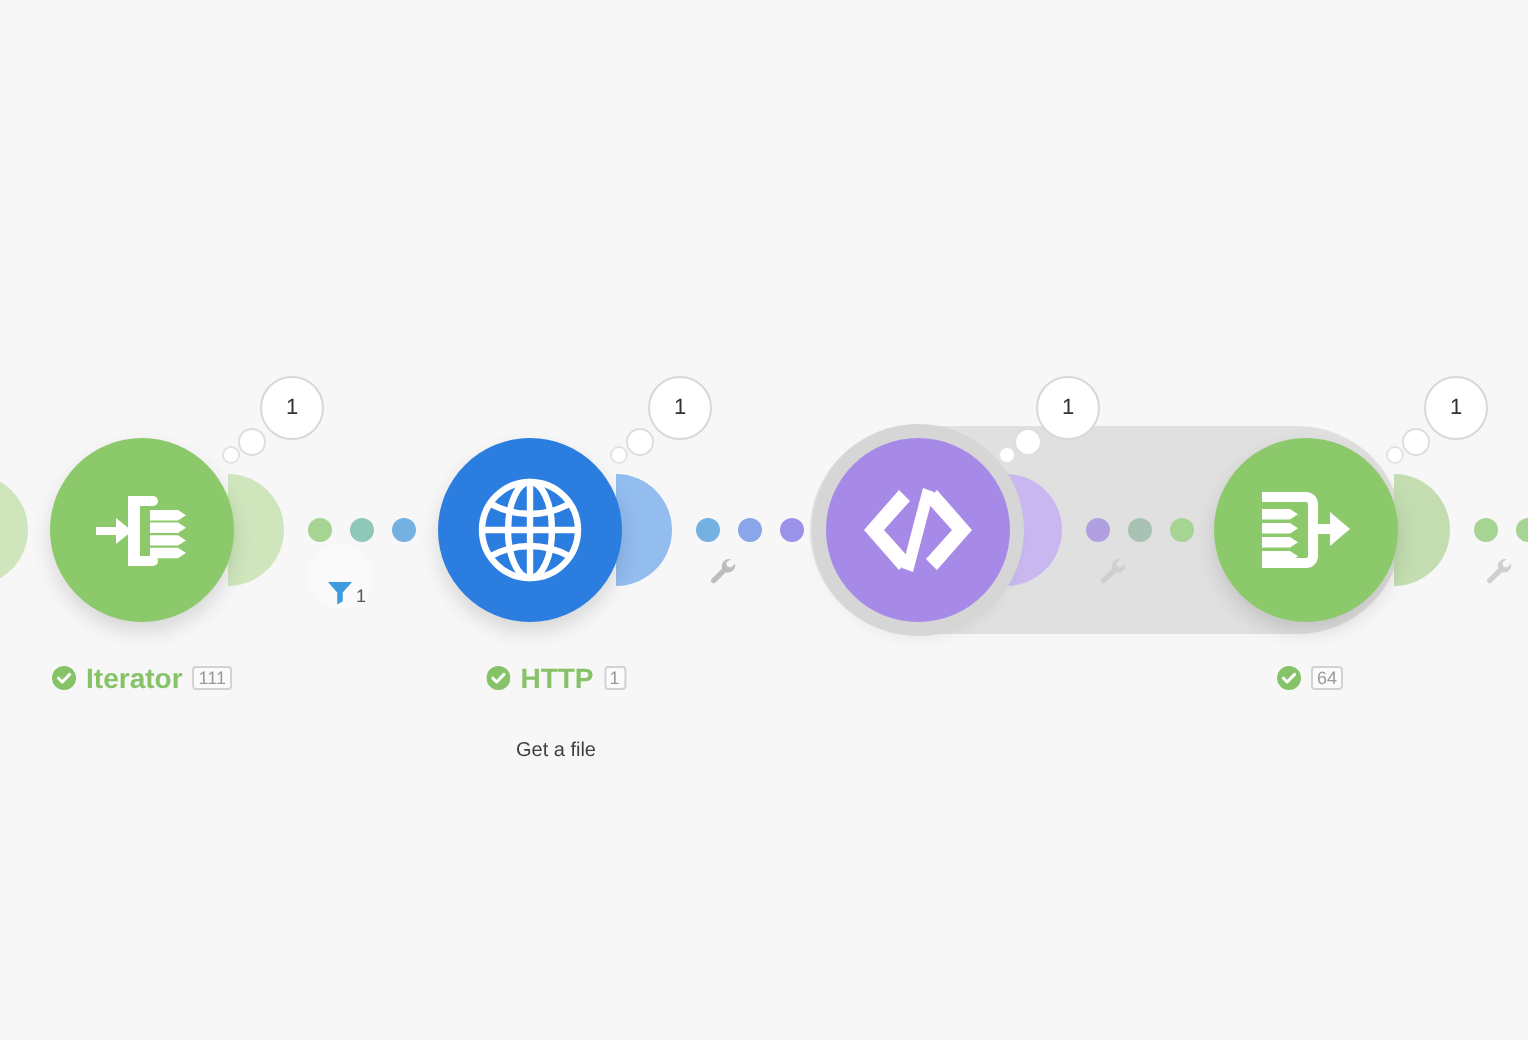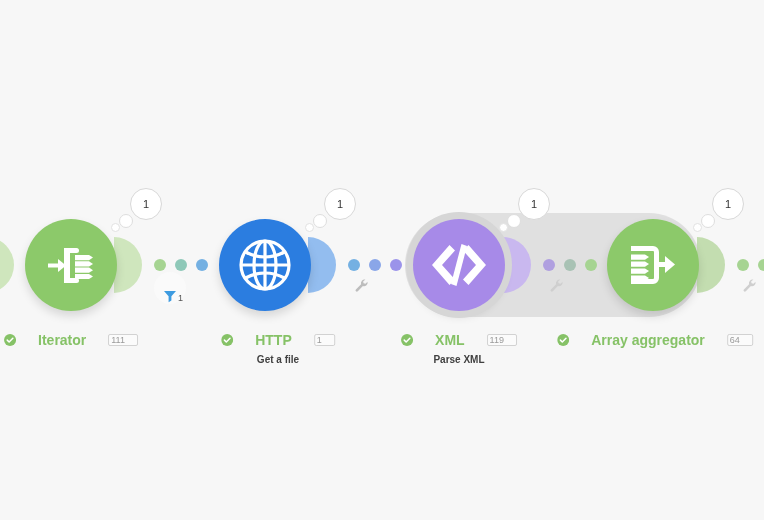--- a/index.html
+++ b/index.html
@@ -150,48 +150,47 @@
   .label-block {
     position: absolute;
     z-index: 7;
     text-align: center;
     transform: translateX(-50%);
     white-space: nowrap;
   }
   .label-row {
     display: inline-flex;
     align-items: center;
-    gap: 22px;
+    gap: 5px;
     line-height: 1;
   }
   .check {
     width: 12px;
     height: 12px;
     flex: 0 0 12px;
   }
   .mod-name {
     font-size: 14px;
     font-weight: bold;
     color: #86c267;
   }
   .mod-badge {
     font-size: 9px;
     color: #9a9a9a;
     border: 1px solid #d2d2d2;
     border-radius: 2px;
-    padding: 1px 12px 0 2px;
+    padding: 1px 2px 0 2px;
     background: #fbfbfb;
     line-height: 1.1;
     text-align: right;
   }
   .mod-sub {
-    margin-top: 4px;
+    margin-top: 20px;
     font-size: 10px;
     color: #404040;
-    font-weight: bold;
   }
 </style>
 </head>
 <body>
 
 <div id="canvas">
 
   <div class="scope-box" style="left:405px; top:213px; width:296px; height:104px;"></div>
 
   <div class="link" style="left:-14px; top:237px;">
@@ -342,31 +341,20 @@
         </g>
       </svg>
     </div>
     <div class="bubble" style="left:85px; top:-31px;">
       <span class="small"></span>
       <span class="mid"></span>
       <span class="big">1</span>
     </div>
   </div>
 
-  <div class="label-block" style="left:459px; top:332px;">
-    <span class="label-row">
-      <svg class="check" viewBox="0 0 12 12">
-        <circle cx="6" cy="6" r="6" fill="#86c267"></circle>
-        <path d="M3.2 6.1 L5.1 8 L8.8 4.2" stroke="#ffffff" stroke-width="1.5" fill="none" stroke-linecap="round" stroke-linejoin="round"></path>
-      </svg>
-      <span class="mod-name">XML</span>
-      <span class="mod-badge">119</span>
-    </span>
-    <div class="mod-sub">Parse XML</div>
-  </div>
 
   <div class="node" style="left:607px; top:219px;">
     <div class="bulb" style="background:#8cc96a;">
       <svg width="54" height="54" viewBox="0 0 54 54">
         <g fill="#ffffff">
           <path d="M5 8 h14 v5 H5z"></path>
           <path d="M5 16.5 h14 l4 2.6 -4 2.6 H5z"></path>
           <path d="M5 23.5 h14 l4 2.6 -4 2.6 H5z"></path>
           <path d="M5 30.5 h14 l4 2.6 -4 2.6 H5z"></path>
           <path d="M5 37.5 h14 l4 2.6 -4 2.6 H5z"></path>
@@ -385,18 +373,17 @@
       <span class="big">1</span>
     </div>
   </div>
 
   <div class="label-block" style="left:655px; top:332px;">
     <span class="label-row">
       <svg class="check" viewBox="0 0 12 12">
         <circle cx="6" cy="6" r="6" fill="#86c267"></circle>
         <path d="M3.2 6.1 L5.1 8 L8.8 4.2" stroke="#ffffff" stroke-width="1.5" fill="none" stroke-linecap="round" stroke-linejoin="round"></path>
       </svg>
-      <span class="mod-name">Array aggregator</span>
       <span class="mod-badge">64</span>
     </span>
   </div>
 
 </div>
 
 </body></html>

